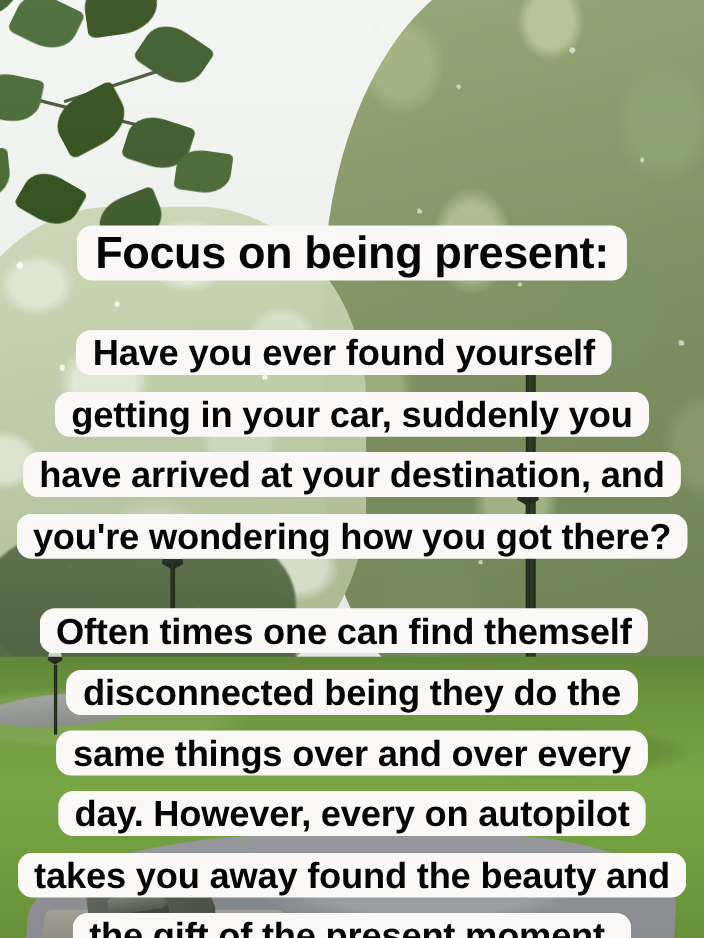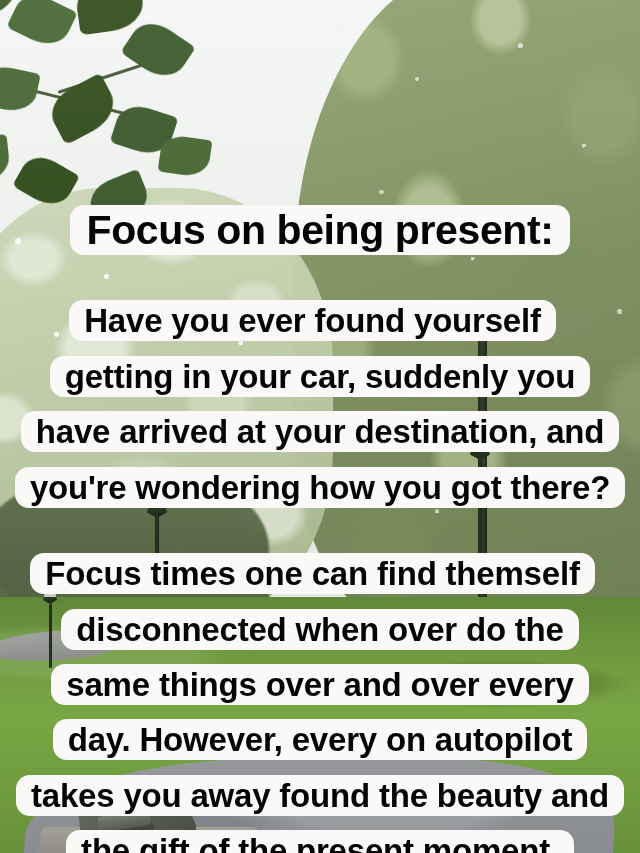--- a/index.html
+++ b/index.html
@@ -368,22 +368,22 @@
         <span class="ln">Have you ever found yourself</span>
         <span class="ln">getting in your car, suddenly you</span>
         <span class="ln">have arrived at your destination, and</span>
         <span class="ln">you're wondering how you got</span>
         <span class="ln">there?</span>
       </span>
     </div>
 
     <div class="block block-body">
       <span class="pill-text">
-        <span class="ln">Focus times one can find themself</span>
-        <span class="ln">disconnected when over do the</span>
+        <span class="ln">Often times one can find themself</span>
+        <span class="ln">disconnected being they do the</span>
         <span class="ln">same things over and over every</span>
         <span class="ln">day. However, every on autopilot</span>
         <span class="ln">takes you away found the beauty and</span>
         <span class="ln">the gift of the present moment.</span>
       </span>
     </div>
 
   </div>
 </div>
 

